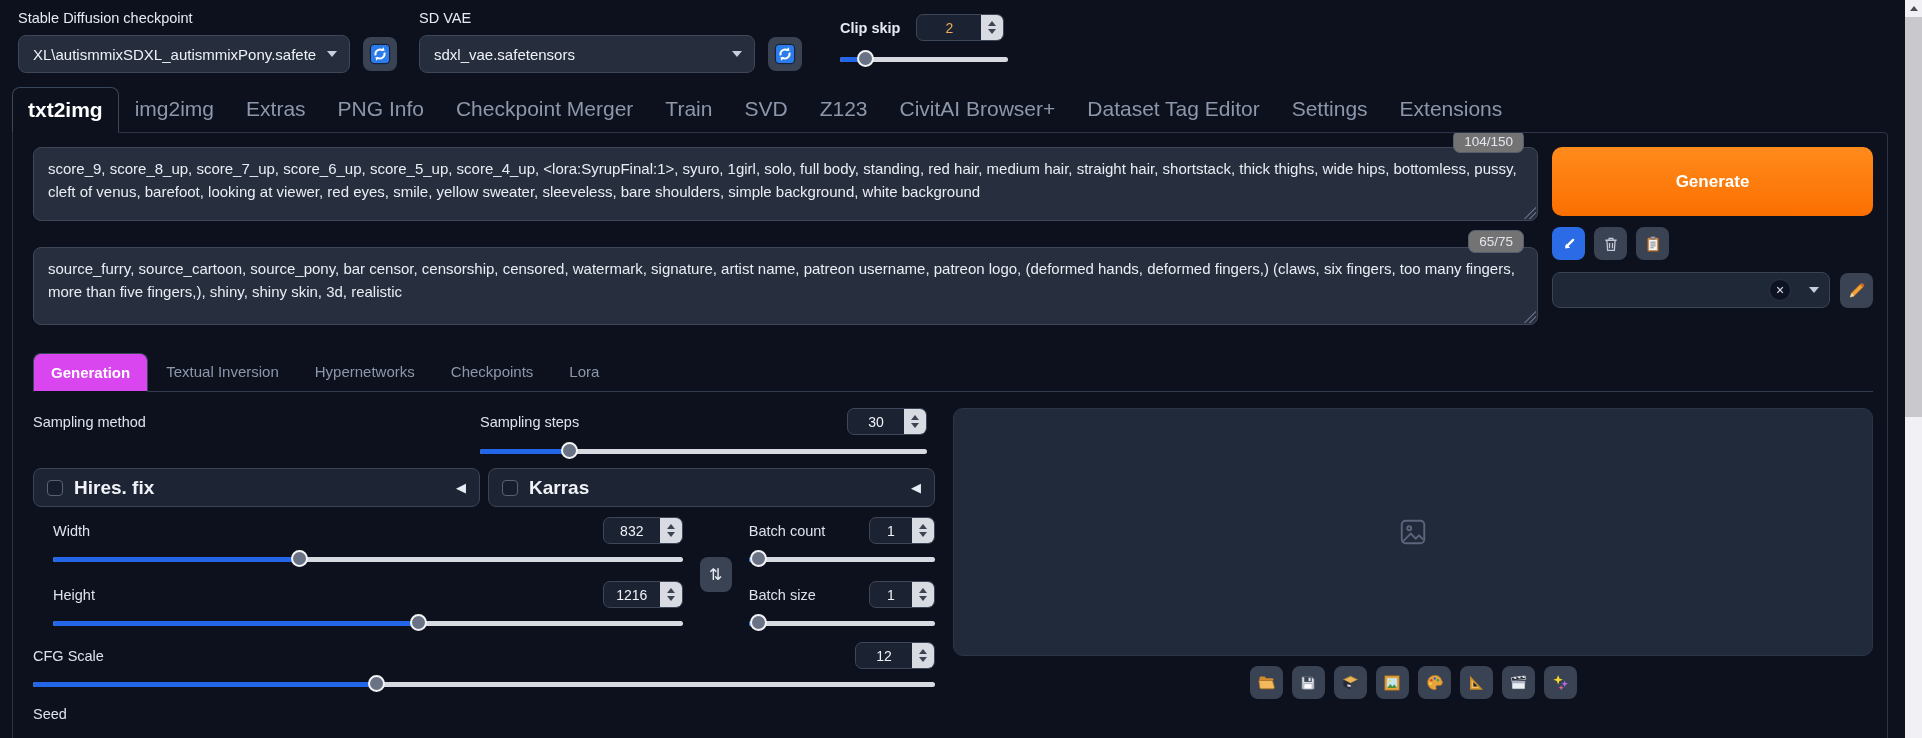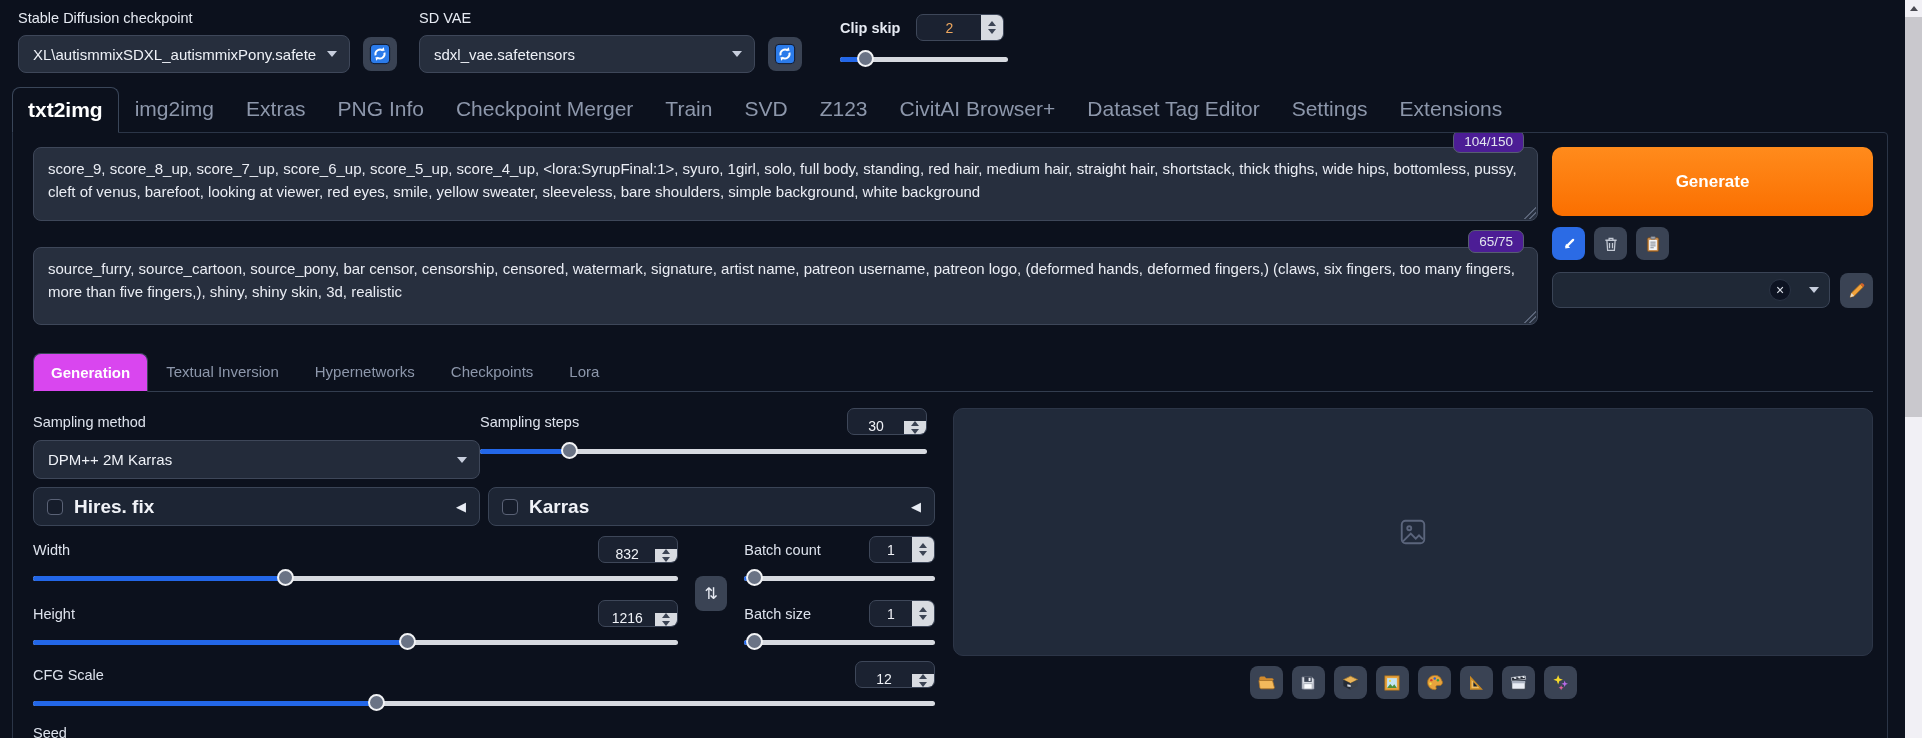--- a/index.html
+++ b/index.html
@@ -48,21 +48,21 @@
   .main-tabs { display:flex; margin:14px 0 0 12px; position:relative; z-index:2; }
   .mtab { background:none; border:1px solid transparent; color:#8d97ab; font-size:21px; padding:9px 15px 10px; cursor:pointer; font-family:inherit; white-space:nowrap; }
   .mtab.sel { color:#fff; font-weight:700; background:#0c111d; border:1px solid #3a4659; border-bottom-color:#0c111d; border-radius:8px 8px 0 0; margin-bottom:-1px; }
 
   
   .panel { margin:0 17px 0 12px; border:1px solid #2b3547; border-radius:0 4px 4px 4px; padding:14px 14px 0 20px; height:618px; overflow:hidden; }
   .toprow { display:flex; gap:14px; }
   .prompts { flex:1; min-width:0; }
   .prompt-wrap { position:relative; }
   .prompt-wrap + .prompt-wrap { margin-top:26px; }
-  .counter { position:absolute; top:-17px; right:14px; background:#4c1d95; border:1px solid #575e70; border-radius:7px; font-size:13.5px; color:#e2e6ee; padding:3px 10px; z-index:2; }
+  .counter { position:absolute; top:-17px; right:14px; background:#737373; border:1px solid #575e70; border-radius:7px; font-size:13.5px; color:#e2e6ee; padding:3px 10px; z-index:2; }
   textarea.prompt {
     width:100%; background:#272f3e; border:1px solid #3e4759; border-radius:8px;
     color:#eaedf4; font-family:inherit; font-size:15px; line-height:1.55;
     padding:9px 14px; resize:none; display:block;
   }
   #prompt-box { height:74px; }
   #negative-box { height:78px; }
   .resize-grip { position:absolute; right:2px; bottom:2px; width:12px; height:12px;
     background:linear-gradient(135deg,transparent 50%,#5a6478 50%,#5a6478 57%,transparent 57%,transparent 70%,#5a6478 70%,#5a6478 77%,transparent 77%); }
 
@@ -88,32 +88,32 @@
   
   .gen-grid { display:flex; gap:18px; padding-top:16px; }
   .gen-left { width:902px; flex:none; }
   .gen-right { flex:1; display:flex; flex-direction:column; }
 
   .ctl-label { font-size:14.5px; color:#dde2ec; }
   .row-2col { display:flex; gap:0; }
   .half { width:447px; }
   .label-line { display:flex; align-items:center; justify-content:space-between; height:27px; }
   .dd-sampler { width:100%; margin-top:5px; height:39px; background:#232b3a; }
-  .num-80 { width:80px;align-items:flex-end; }
+  .num-80 { width:80px; }
   .num-66 { width:66px; }
   .slider-steps { margin-top:7px; }
 
   .accordion-row { display:flex; gap:8px; margin-top:8px; }
   .accordion { width:447px; height:39px; background:#1d2534; border:1px solid #3a4456; border-radius:8px; display:flex; align-items:center; padding:0 13px; gap:11px; cursor:pointer; }
   .accordion .arrow { margin-left:auto; color:#e8ecf4; font-size:13px; }
   .acc-label { font-size:19px; font-weight:700; color:#f0f2f7; }
   .checkbox { width:16px; height:16px; border:1px solid #5a6276; border-radius:4px; background:#161d2b; flex:none; cursor:pointer; }
 
   .dims-batch { display:flex; gap:17px; margin-top:10px; align-items:stretch; }
-  .dims-col { width:646px; }
+  .dims-col { width:646px;margin-left:20px; }
   .batch-col { width:191px; }
   .dim-group + .dim-group { margin-top:13px; }
   .dim-slider { margin-top:6px; }
   .swap-btn { align-self:center; width:32px; height:35px; color:#e8ecf4; font-size:16px; }
 
   .cfg-group { margin-top:10px; }
   .seed-group { margin-top:12px; }
 
   
   .gallery { height:248px; background:#212a3a; border:1px solid #2c3547; border-radius:10px; display:flex; align-items:center; justify-content:center; }
@@ -271,24 +271,20 @@
     </div>
 
     <div class="gen-grid">
       <div class="gen-left">
 
         <div class="row-2col">
           <div class="half">
             <div class="label-line">
               <span class="ctl-label">Sampling method</span>
             </div>
-            <div class="dropdown dd-sampler">
-              <span class="dd-value">DPM++ 2M Karras</span>
-              <span class="caret"></span>
-            </div>
           </div>
           <div class="half">
             <div class="label-line">
               <span class="ctl-label">Sampling steps</span>
               <div class="numbox num-80">
                 <span class="val">30</span>
                 <span class="spinner">
                     <span class="spin-up"></span>
                     <span class="spin-dn"></span>
                   </span>

